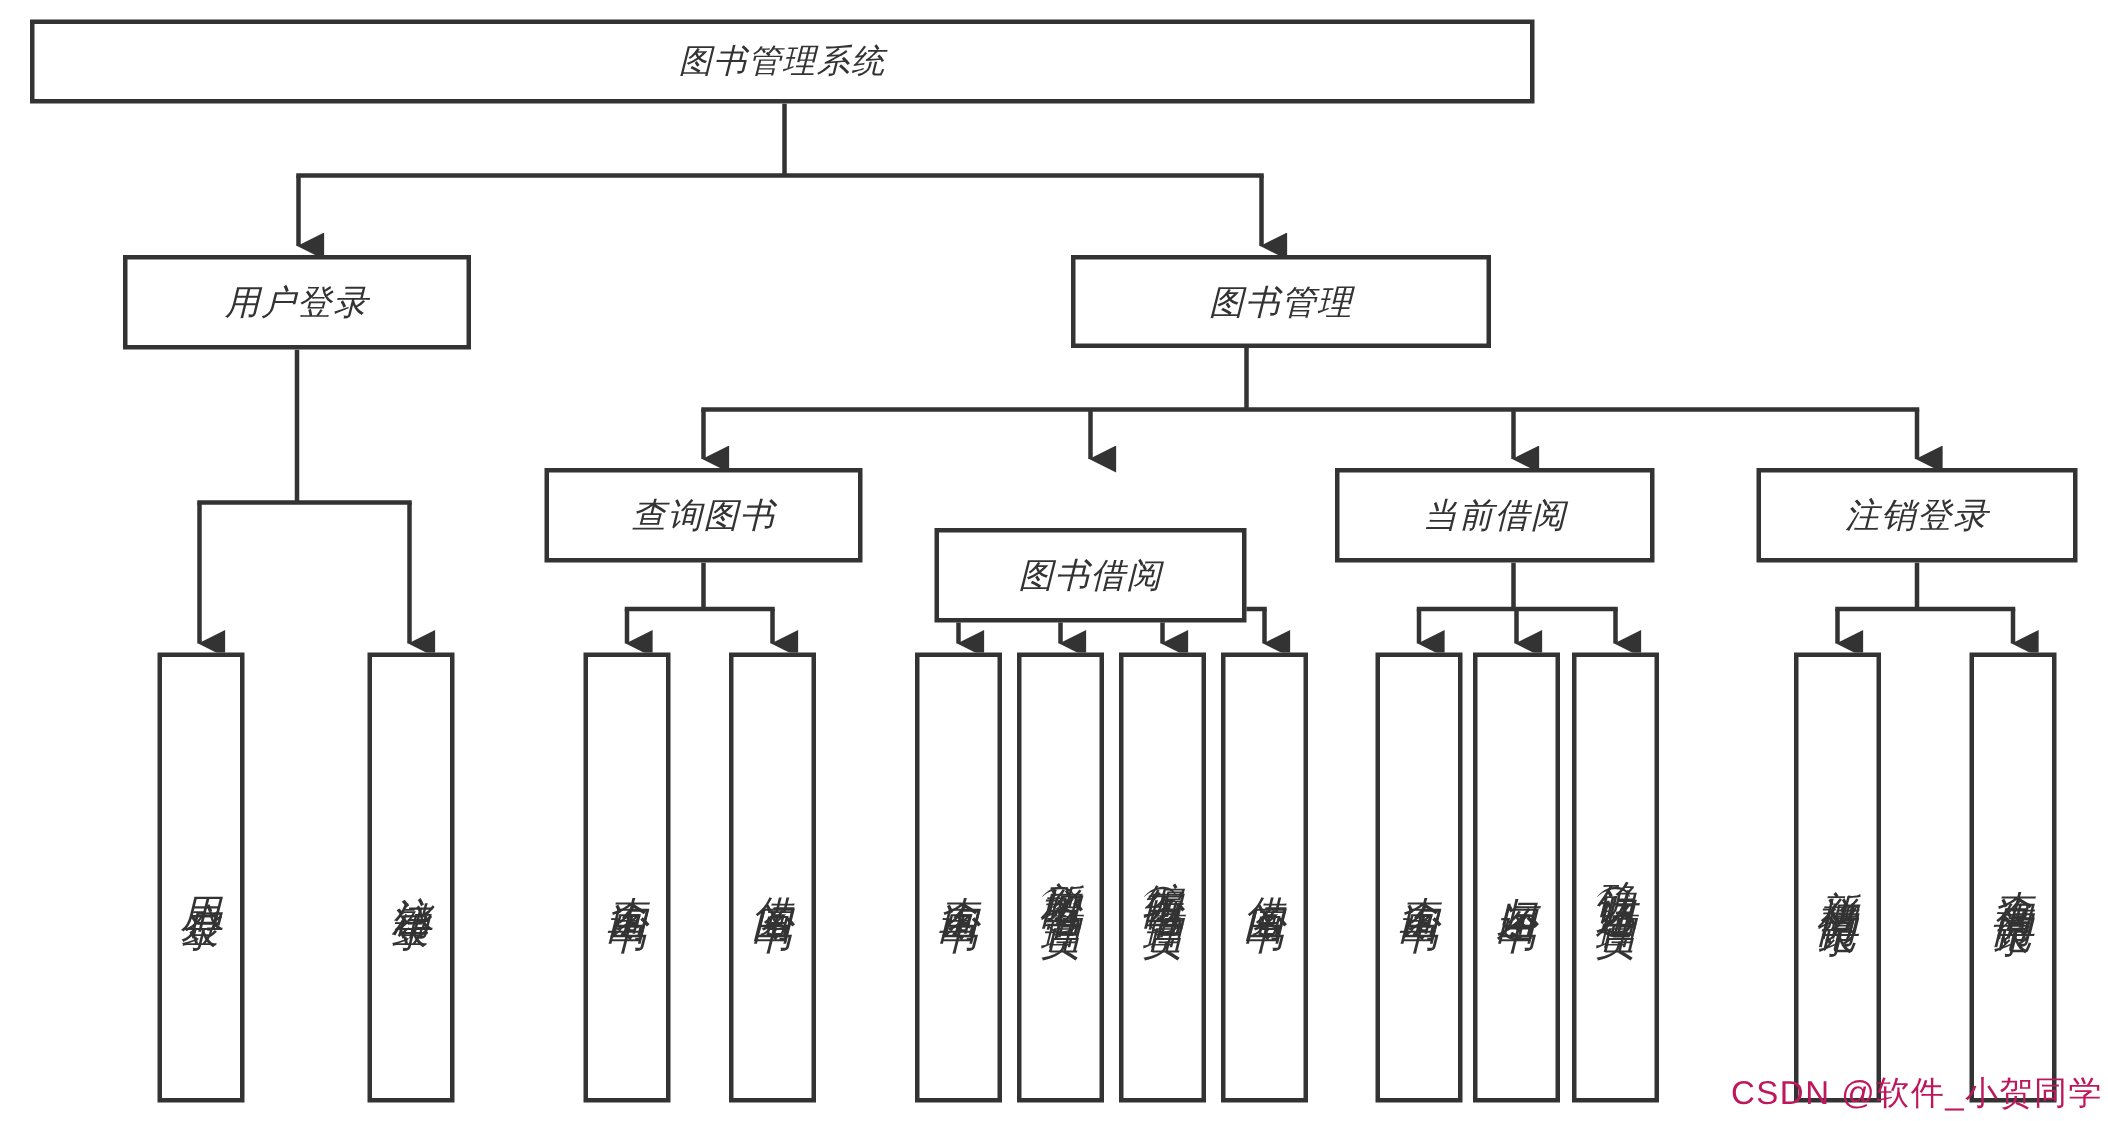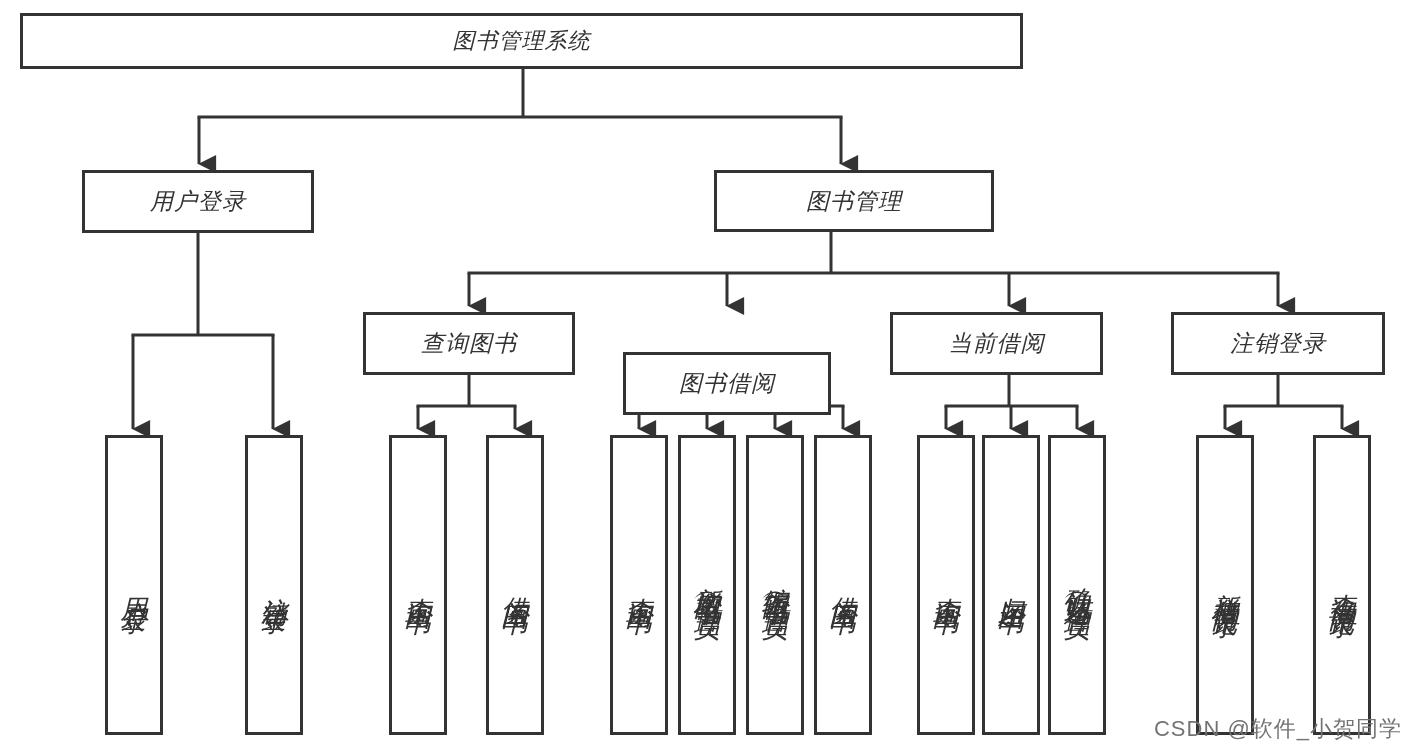--- a/index.html
+++ b/index.html
@@ -36,21 +36,21 @@
     font-size: 26px;
     letter-spacing: 4px;
     line-height: 1;
   }
   .watermark {
     position: absolute;
     right: 3px;
     top: 714px;
     font-size: 22px;
     letter-spacing: 1px;
-    color: #737373;
+    color: #be185d;
     z-index: 3;
     white-space: nowrap;
   }
 </style>
 </head>
 <body>
 
 <div class="canvas">
 
   <svg class="connectors" viewBox="0 0 1405 747" xmlns="http://www.w3.org/2000/svg">

